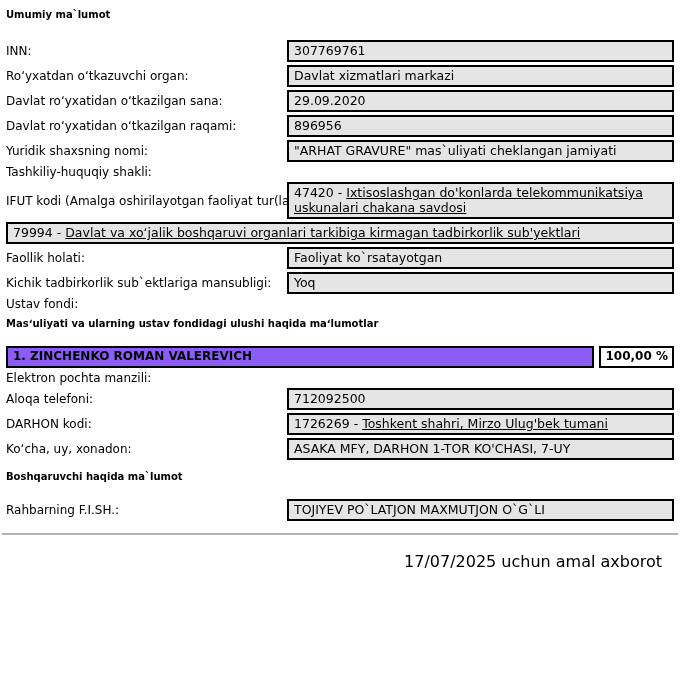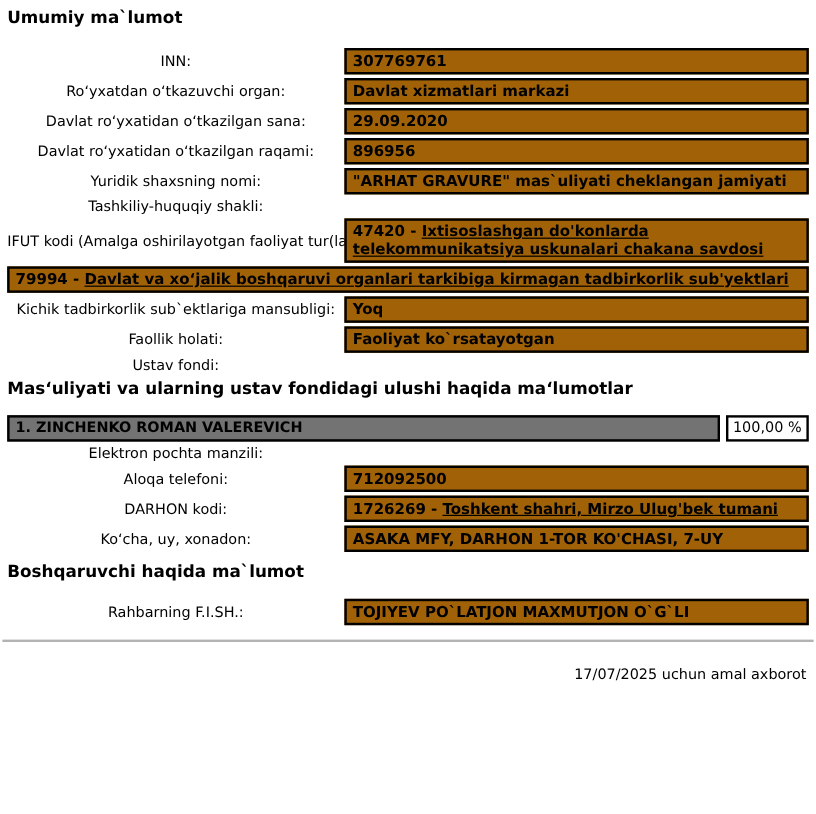--- a/index.html
+++ b/index.html
@@ -3,52 +3,52 @@
 <meta charset="utf-8">
 <style>
   html,body{margin:0;padding:0;}
   body{
     width:680px;height:678px;box-sizing:border-box;
     padding:6px 6px 0 6px;background:#fff;color:#000;
     font-family:"DejaVu Sans","Liberation Sans",sans-serif;
     overflow:hidden;
   }
   .section-title{
-    font-size:14px;font-weight:bold;line-height:18px;margin:0 0 16px 0;
+    font-size:10px;font-weight:bold;line-height:18px;margin:0 0 16px 0;
   }
   .section-title.founders{margin:4px 0 13px 0;}
   .section-title.contact{margin:8px 0 13px 0;}
   .section-title.manager{margin:8px 0 13px 0;}
   .row{display:flex;align-items:center;margin-bottom:3px;}
   .row-label{
     flex:0 0 281px;width:281px;font-size:12px;line-height:14px;
-    white-space:nowrap;overflow:visible;text-align:center;
+    white-space:nowrap;overflow:visible;
   }
   .value-box{
-    flex:1;min-width:0;background:#a16207;border:2px solid #000;
-    padding:1px 5px 2px 5px;font-size:12.5px;font-weight:bold;line-height:15px;
+    flex:1;min-width:0;background:#e5e5e5;border:2px solid #000;
+    padding:1px 5px 2px 5px;font-size:12.5px;font-weight:normal;line-height:15px;
     position:relative;z-index:1;
   }
   .link{color:#000;text-decoration:underline;cursor:pointer;}
   .founders-row{display:flex;align-items:stretch;margin-bottom:3px;}
   .founder-name-box{
-    flex:1;background:#737373;border:2px solid #000;
+    flex:1;background:#8b5cf6;border:2px solid #000;
     padding:1px 5px 2px 5px;font-size:12px;font-weight:bold;line-height:15px;
   }
   .founder-share-box{
     flex:0 0 56px;margin-left:5px;background:#fff;border:2px solid #000;
-    padding:1px 4px 2px 4px;font-size:12px;font-weight:normal;line-height:15px;
+    padding:1px 4px 2px 4px;font-size:12px;font-weight:bold;line-height:15px;
     white-space:nowrap;
   }
   .divider{
     border:none;height:2px;background:#b3b3b3;
     margin:12px -4px 0 -4px;
   }
   .footer-note{
-    text-align:right;font-size:12px;line-height:14px;margin:20px 2px 0 0;
+    text-align:right;font-size:16px;line-height:14px;margin:20px 12px 0 0;
   }
 </style>
 </head>
 <body>
 
 <div>
 
   <h2 class="section-title">Umumiy ma`lumot</h2>
 
   <div>
@@ -76,26 +76,26 @@
       <div class="row-label">Tashkiliy-huquqiy shakli:</div>
     </div>
     <div class="row">
       <div class="row-label">IFUT kodi (Amalga oshirilayotgan faoliyat tur(lar)i):</div>
       <div class="value-box"><span>47420 - </span><a class="link">Ixtisoslashgan do'konlarda telekommunikatsiya uskunalari chakana savdosi</a></div>
     </div>
     <div class="row">
       <div class="value-box"><span>79994 - </span><a class="link">Davlat va xoʻjalik boshqaruvi organlari tarkibiga kirmagan tadbirkorlik sub'yektlari</a></div>
     </div>
     <div class="row">
+      <div class="row-label">Faollik holati:</div>
+      <div class="value-box">Faoliyat ko`rsatayotgan</div>
+    </div>
+    <div class="row">
       <div class="row-label">Kichik tadbirkorlik sub`ektlariga mansubligi:</div>
       <div class="value-box">Yoq</div>
-    </div>
-    <div class="row">
-      <div class="row-label">Faollik holati:</div>
-      <div class="value-box">Faoliyat ko`rsatayotgan</div>
     </div>
     <div class="row">
       <div class="row-label">Ustav fondi:</div>
     </div>
   </div>
 
   <h2 class="section-title founders">Masʻuliyati va ularning ustav fondidagi ulushi haqida maʻlumotlar</h2>
 
   <div>
     <div class="founders-row">

